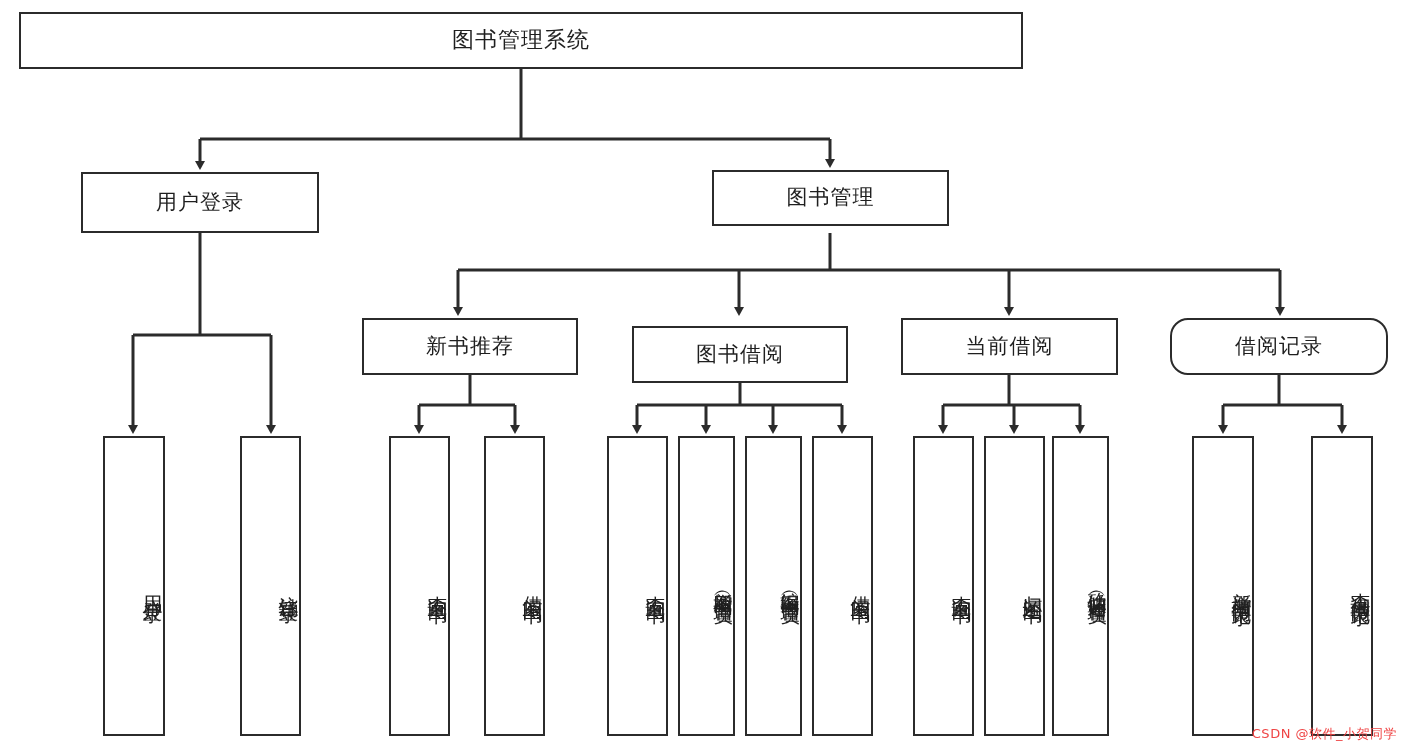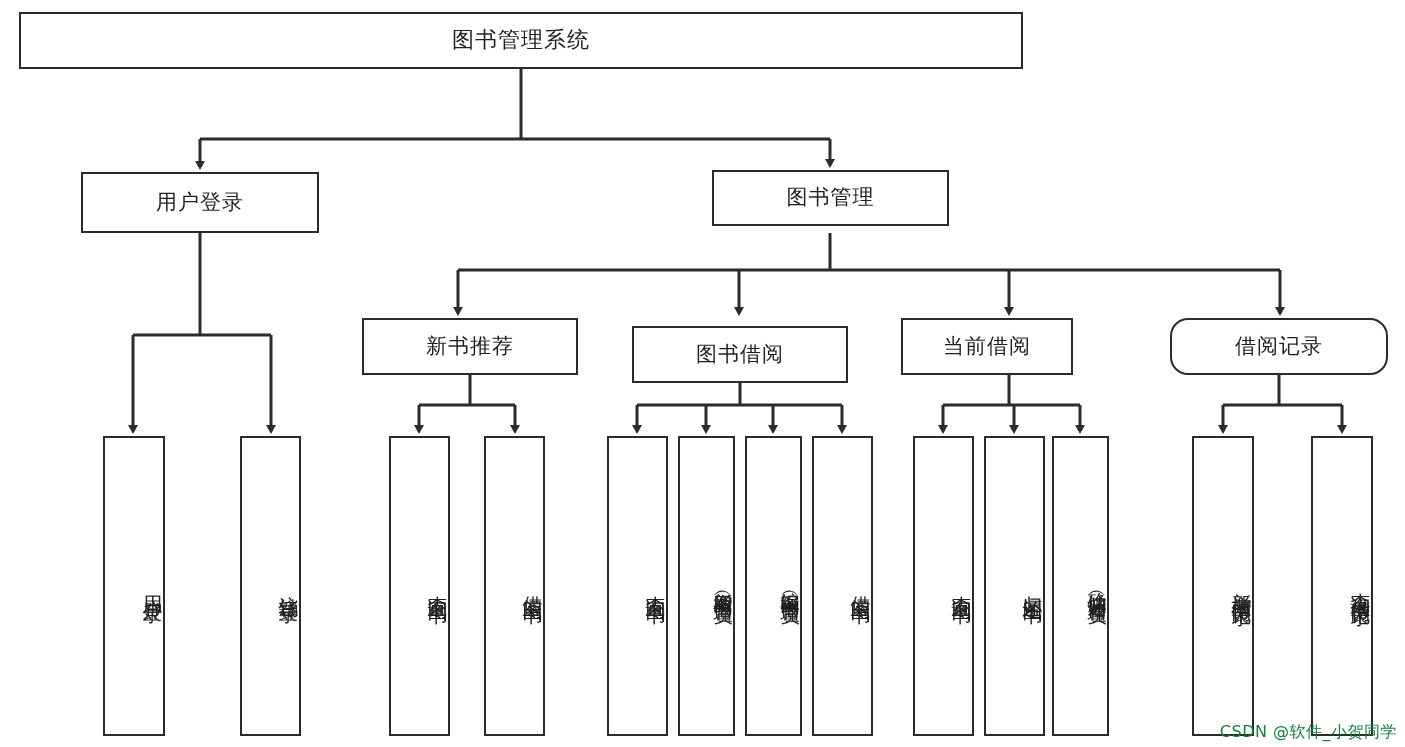--- a/index.html
+++ b/index.html
@@ -60,22 +60,22 @@
     white-space: nowrap;
   }
   .node-v.vtall .vtext {
     font-size: 19px;
     letter-spacing: 2px;
   }
   #watermark {
     position: absolute;
     right: 8px;
     bottom: 4px;
-    font-size: 16px;
-    color: #15803d;
+    font-size: 13px;
+    color: #ef4444;
     letter-spacing: 0.5px;
     white-space: nowrap;
     pointer-events: none;
   }
 </style>
 </head>
 <body>
 
 <div id="diagram-root">
 
@@ -139,21 +139,21 @@
   <div class="node node-h" id="node-l1-1" style="left: 712px; top: 170px; width: 237px; height: 56px;">
     <span>图书管理</span>
   </div>
 
   <div class="node node-h" id="node-l2-0" style="left: 362px; top: 318px; width: 216px; height: 57px;">
     <span>新书推荐</span>
   </div>
   <div class="node node-h" id="node-l2-1" style="left: 632px; top: 318px; width: 216px; height: 57px; margin-top: 8px;">
     <span>图书借阅</span>
   </div>
-  <div class="node node-h" id="node-l2-2" style="left: 901px; top: 318px; width: 172px; height: 57px;">
+  <div class="node node-h" id="node-l2-2" style="left: 901px; top: 318px; width: 217px; height: 57px;">
     <span>当前借阅</span>
   </div>
   <div class="node node-h" id="node-l2-3" style="left: 1170px; top: 318px; width: 218px; height: 57px; border-radius: 18px;">
     <span>借阅记录</span>
   </div>
 
   <div class="node node-v" id="node-leaf-0" style="left: 103px; top: 436px; width: 62px; height: 300px;">
     <span class="vtext">用户登录</span>
   </div>
   <div class="node node-v" id="node-leaf-1" style="left: 240px; top: 436px; width: 61px; height: 300px;">

